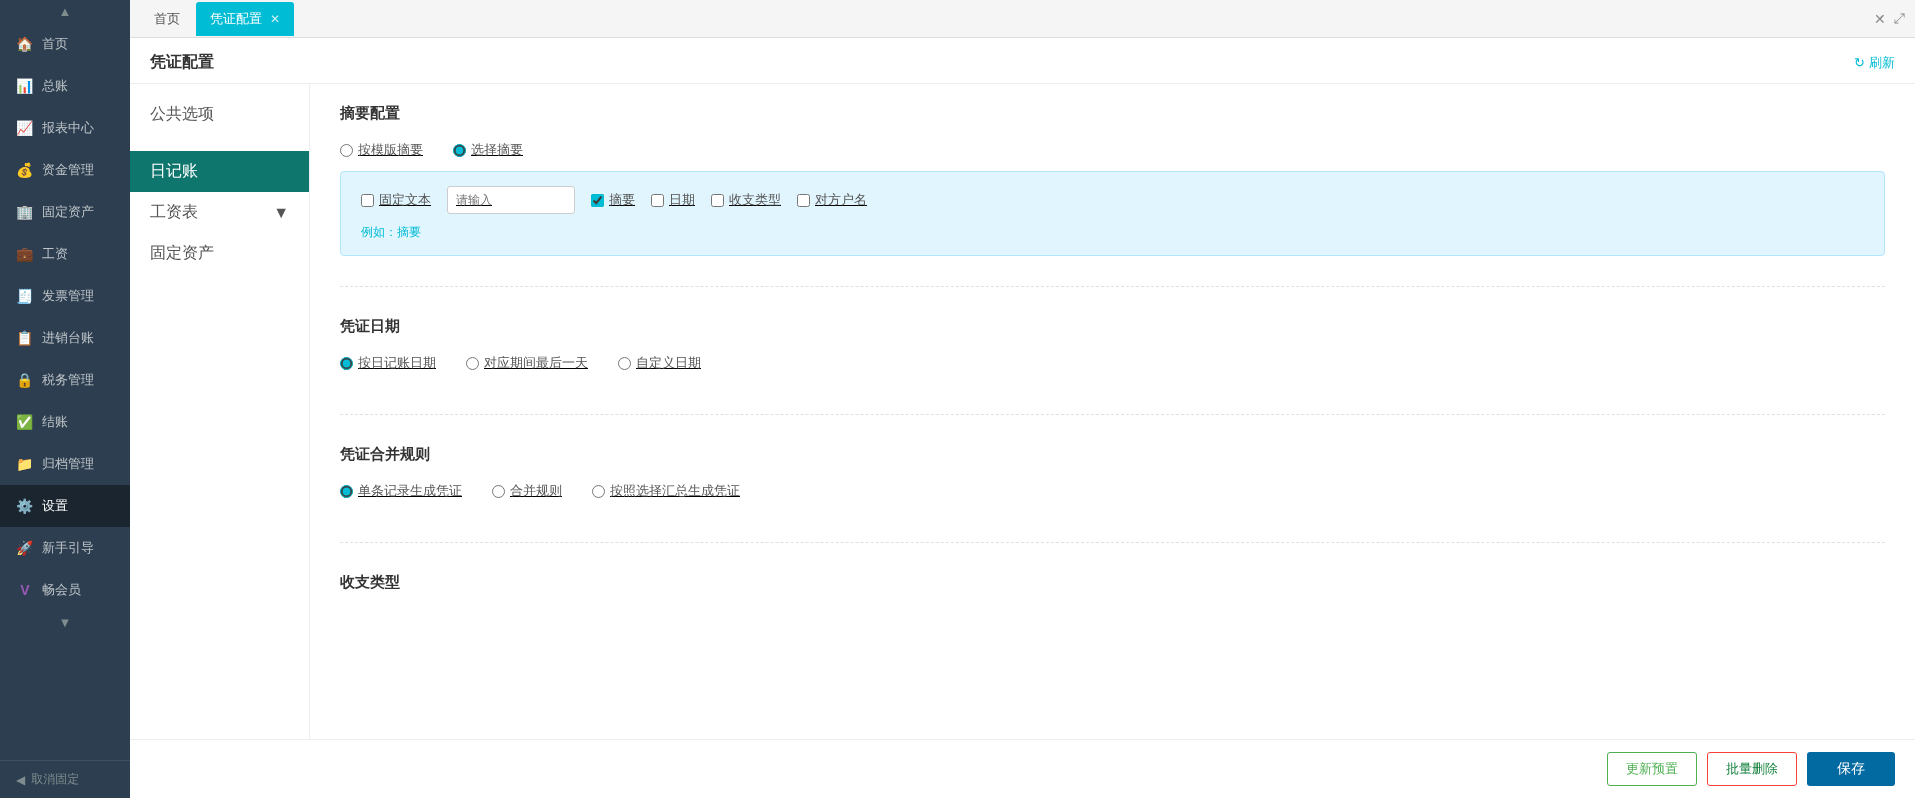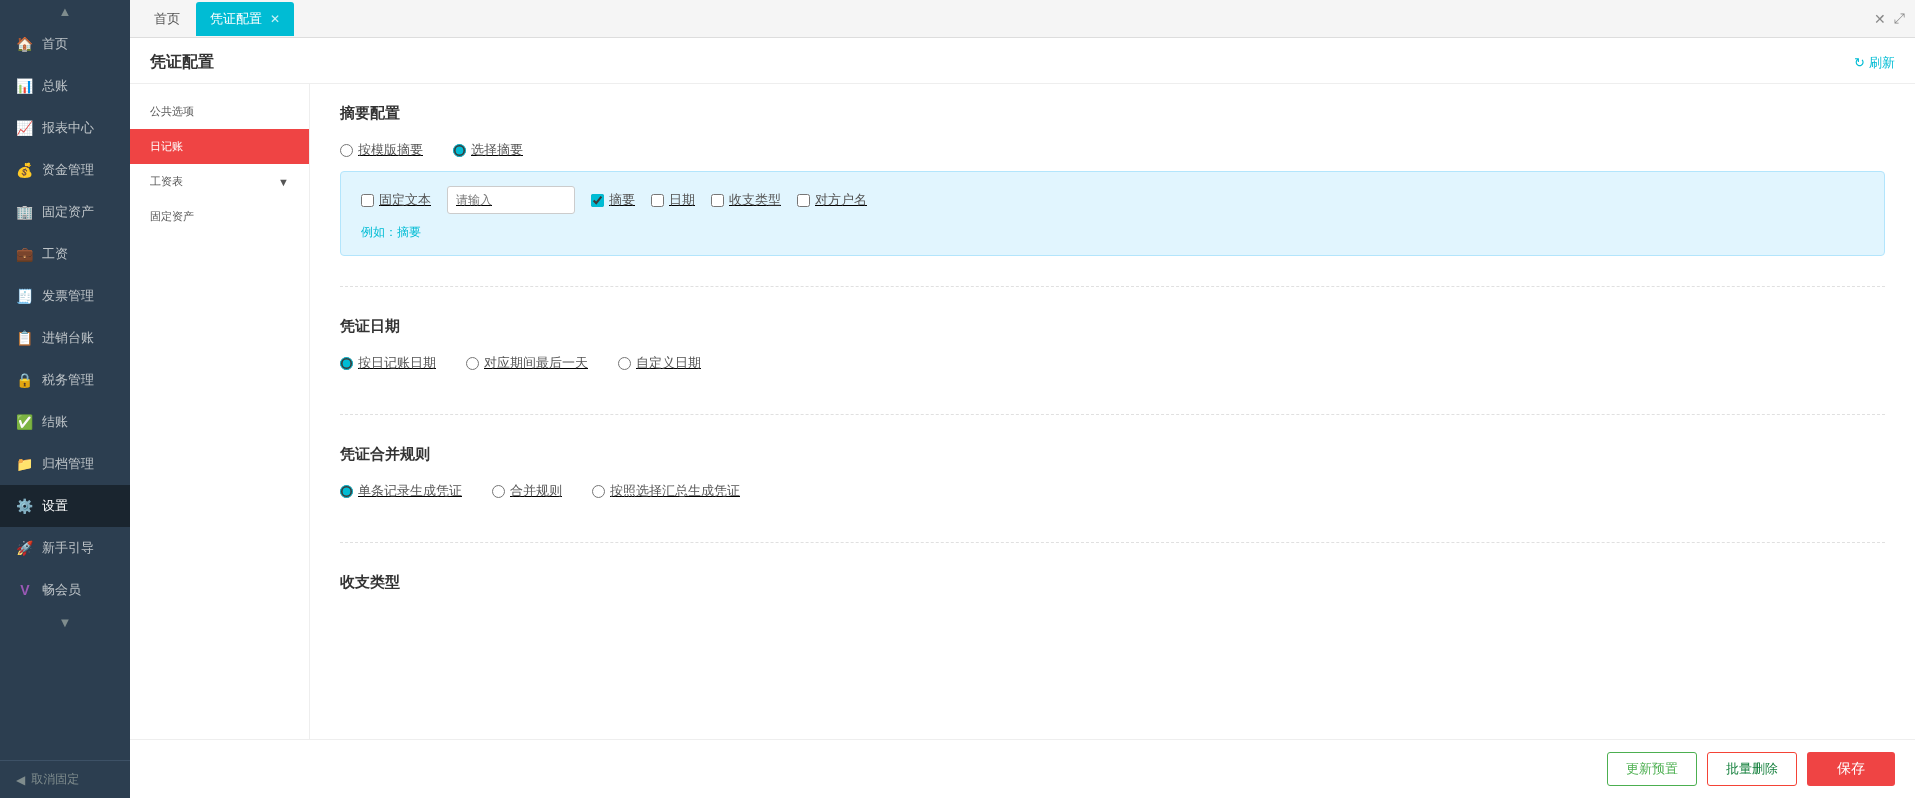--- a/index.html
+++ b/index.html
@@ -119,26 +119,26 @@
       background: #fff;
       border-right: 1px solid #eee;
       padding: 10px 0;
       flex-shrink: 0;
       overflow-y: auto;
     }
     .left-nav-item {
       padding: 10px 20px;
       cursor: pointer;
       color: #555;
-      font-size: 11px;
+      font-size: 16px;
       display: flex;
       align-items: center;
       justify-content: space-between;
     }
-    .left-nav-item.active { background: #ef4444; color: #fff; }
+    .left-nav-item.active { background: #0f766e; color: #fff; margin-top: 16px; }
 
     
     .right-content {
       flex: 1;
       overflow-y: auto;
       background: #fff;
       padding: 20px 30px;
       position: relative;
     }
 
@@ -187,21 +187,21 @@
     }
     .btn {
       padding: 7px 18px;
       border: none;
       border-radius: 3px;
       cursor: pointer;
       font-size: 13px;
     }
     .btn-outline-green { background: #fff; border: 1px solid #4caf50; color: #4caf50; }
     .btn-outline-red { background: #fff; border: 1px solid #f44336; color: #15803d; }
-    .btn-primary { background: #ef4444; color: #fff; font-size: 14px; padding: 8px 30px; }
+    .btn-primary { background: #0369a1; color: #fff; font-size: 14px; padding: 8px 30px; }
 
     
     .right-content::-webkit-scrollbar { width: 6px; }
     .right-content::-webkit-scrollbar-track { background: #f1f1f1; }
     .right-content::-webkit-scrollbar-thumb { background: #ccc; border-radius: 3px; }
 
     
     .sidebar-scroll { text-align: center; padding: 4px 0; color: #7f8c8d; cursor: pointer; }
   </style>
 </head>

